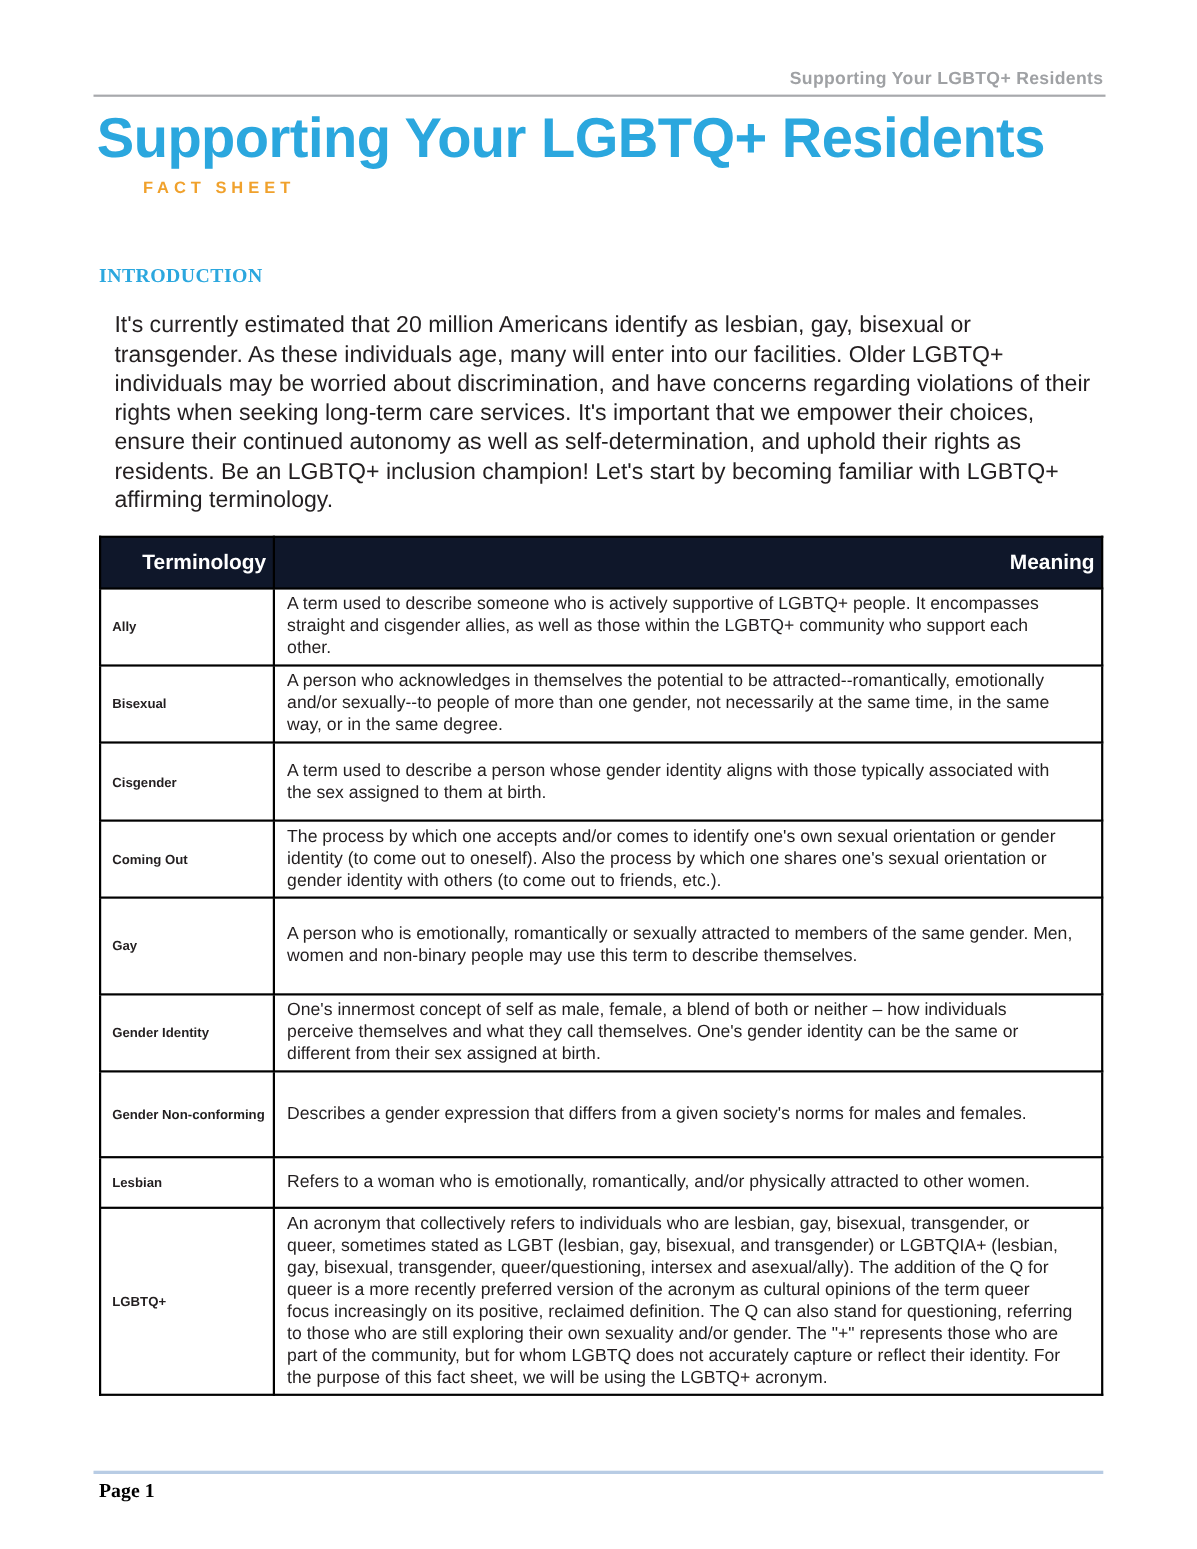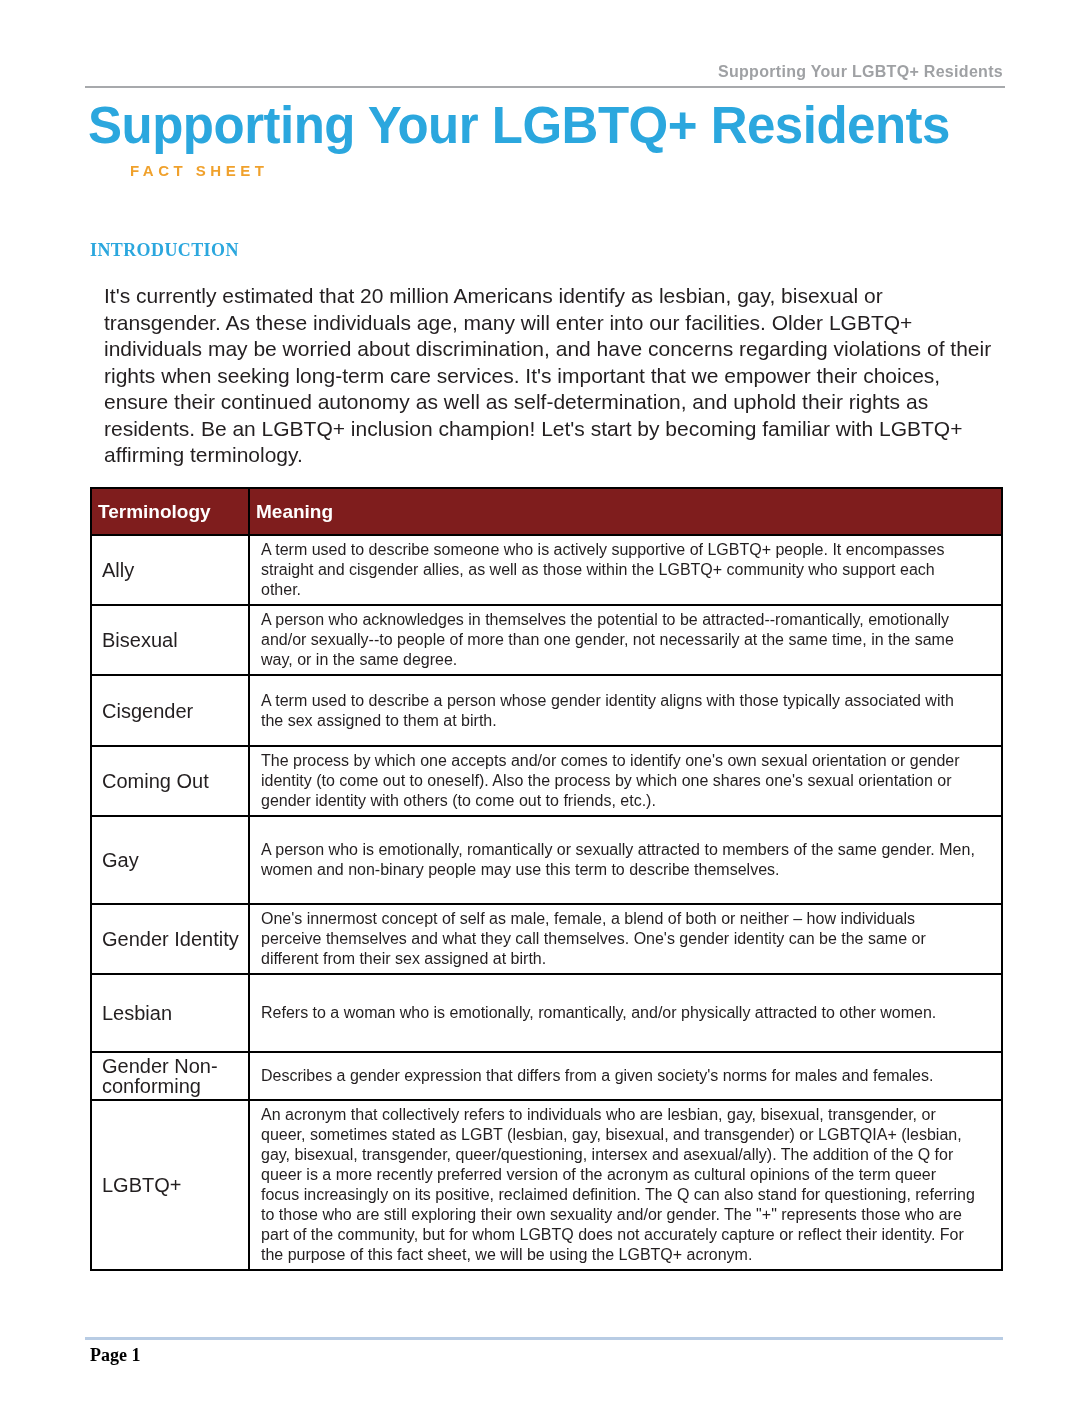--- a/index.html
+++ b/index.html
@@ -69,32 +69,32 @@
     width: 913px;
     border-collapse: collapse;
     table-layout: fixed;
   }
   .terminology-table th,
   .terminology-table td {
     border: 2px solid #000000;
   }
   .terminology-table thead tr { height: 47px; }
   .terminology-table th {
-    background: #7f1d1d;
+    background: #0f172a;
     color: #ffffff;
     font-size: 19px;
     font-weight: bold;
-    text-align: left;
+    text-align: right;
     vertical-align: middle;
     padding: 6px;
   }
   .col-term { width: 158px; }
   td.term-cell {
-    font-weight: normal;
-    font-size: 20px;
+    font-weight: bold;
+    font-size: 12px;
     line-height: 20px;
     padding: 3px 4px 3px 10px;
     vertical-align: middle;
   }
   td.meaning-cell {
     font-size: 16px;
     line-height: 20px;
     padding: 4px 24px 4px 11px;
     vertical-align: middle;
   }
@@ -171,26 +171,26 @@
       </tr>
       <tr>
         <td class="term-cell">Gay</td>
         <td class="meaning-cell">A person who is emotionally, romantically or sexually attracted to members of the same gender. Men, women and non-binary people may use this term to describe themselves.</td>
       </tr>
       <tr>
         <td class="term-cell">Gender Identity</td>
         <td class="meaning-cell">One's innermost concept of self as male, female, a blend of both or neither – how individuals perceive themselves and what they call themselves. One's gender identity can be the same or different from their sex assigned at birth.</td>
       </tr>
       <tr>
+        <td class="term-cell">Gender Non-conforming</td>
+        <td class="meaning-cell">Describes a gender expression that differs from a given society's norms for males and females.</td>
+      </tr>
+      <tr>
         <td class="term-cell">Lesbian</td>
         <td class="meaning-cell">Refers to a woman who is emotionally, romantically, and/or physically attracted to other women.</td>
-      </tr>
-      <tr>
-        <td class="term-cell">Gender Non-conforming</td>
-        <td class="meaning-cell">Describes a gender expression that differs from a given society's norms for males and females.</td>
       </tr>
       <tr>
         <td class="term-cell">LGBTQ+</td>
         <td class="meaning-cell">An acronym that collectively refers to individuals who are lesbian, gay, bisexual, transgender, or queer, sometimes stated as LGBT (lesbian, gay, bisexual, and transgender) or LGBTQIA+ (lesbian, gay, bisexual, transgender, queer/questioning, intersex and asexual/ally). The addition of the Q for queer is a more recently preferred version of the acronym as cultural opinions of the term queer focus increasingly on its positive, reclaimed definition. The Q can also stand for questioning, referring to those who are still exploring their own sexuality and/or gender. The "+" represents those who are part of the community, but for whom LGBTQ does not accurately capture or reflect their identity. For the purpose of this fact sheet, we will be using the LGBTQ+ acronym.</td>
       </tr>
     </tbody>
   </table>
 
   <div class="footer-rule"></div>
   <div class="footer-text">

